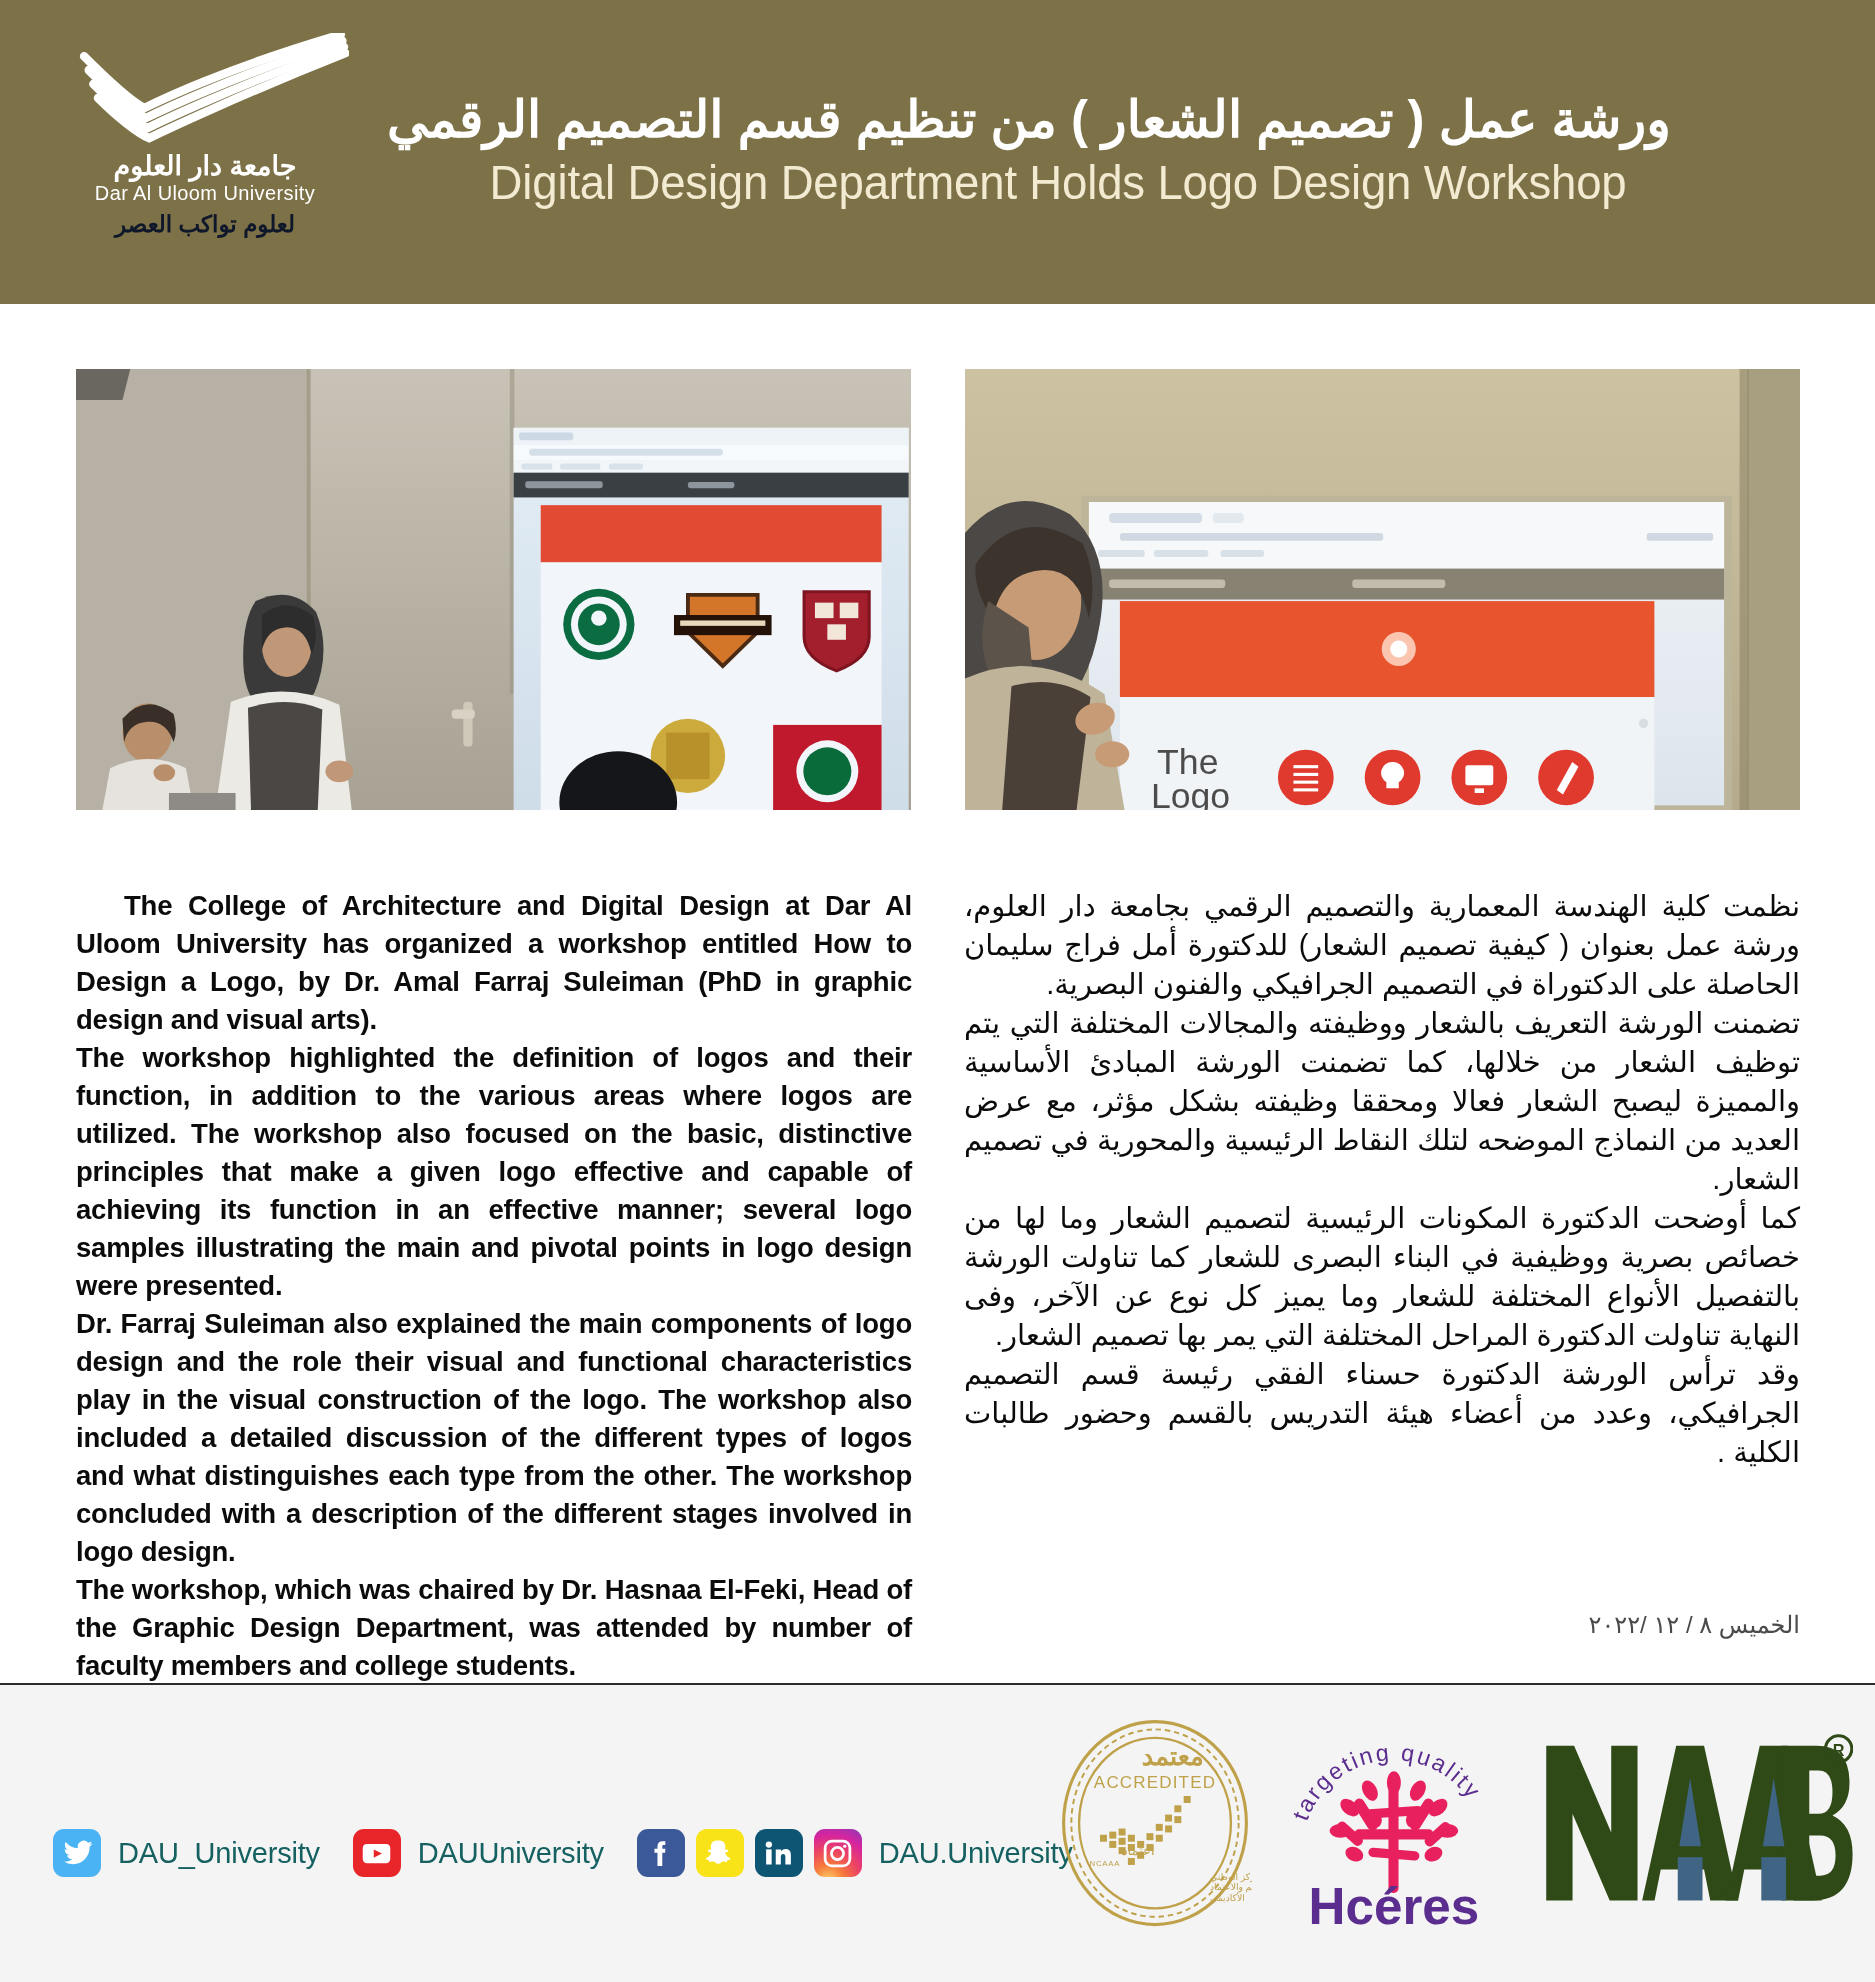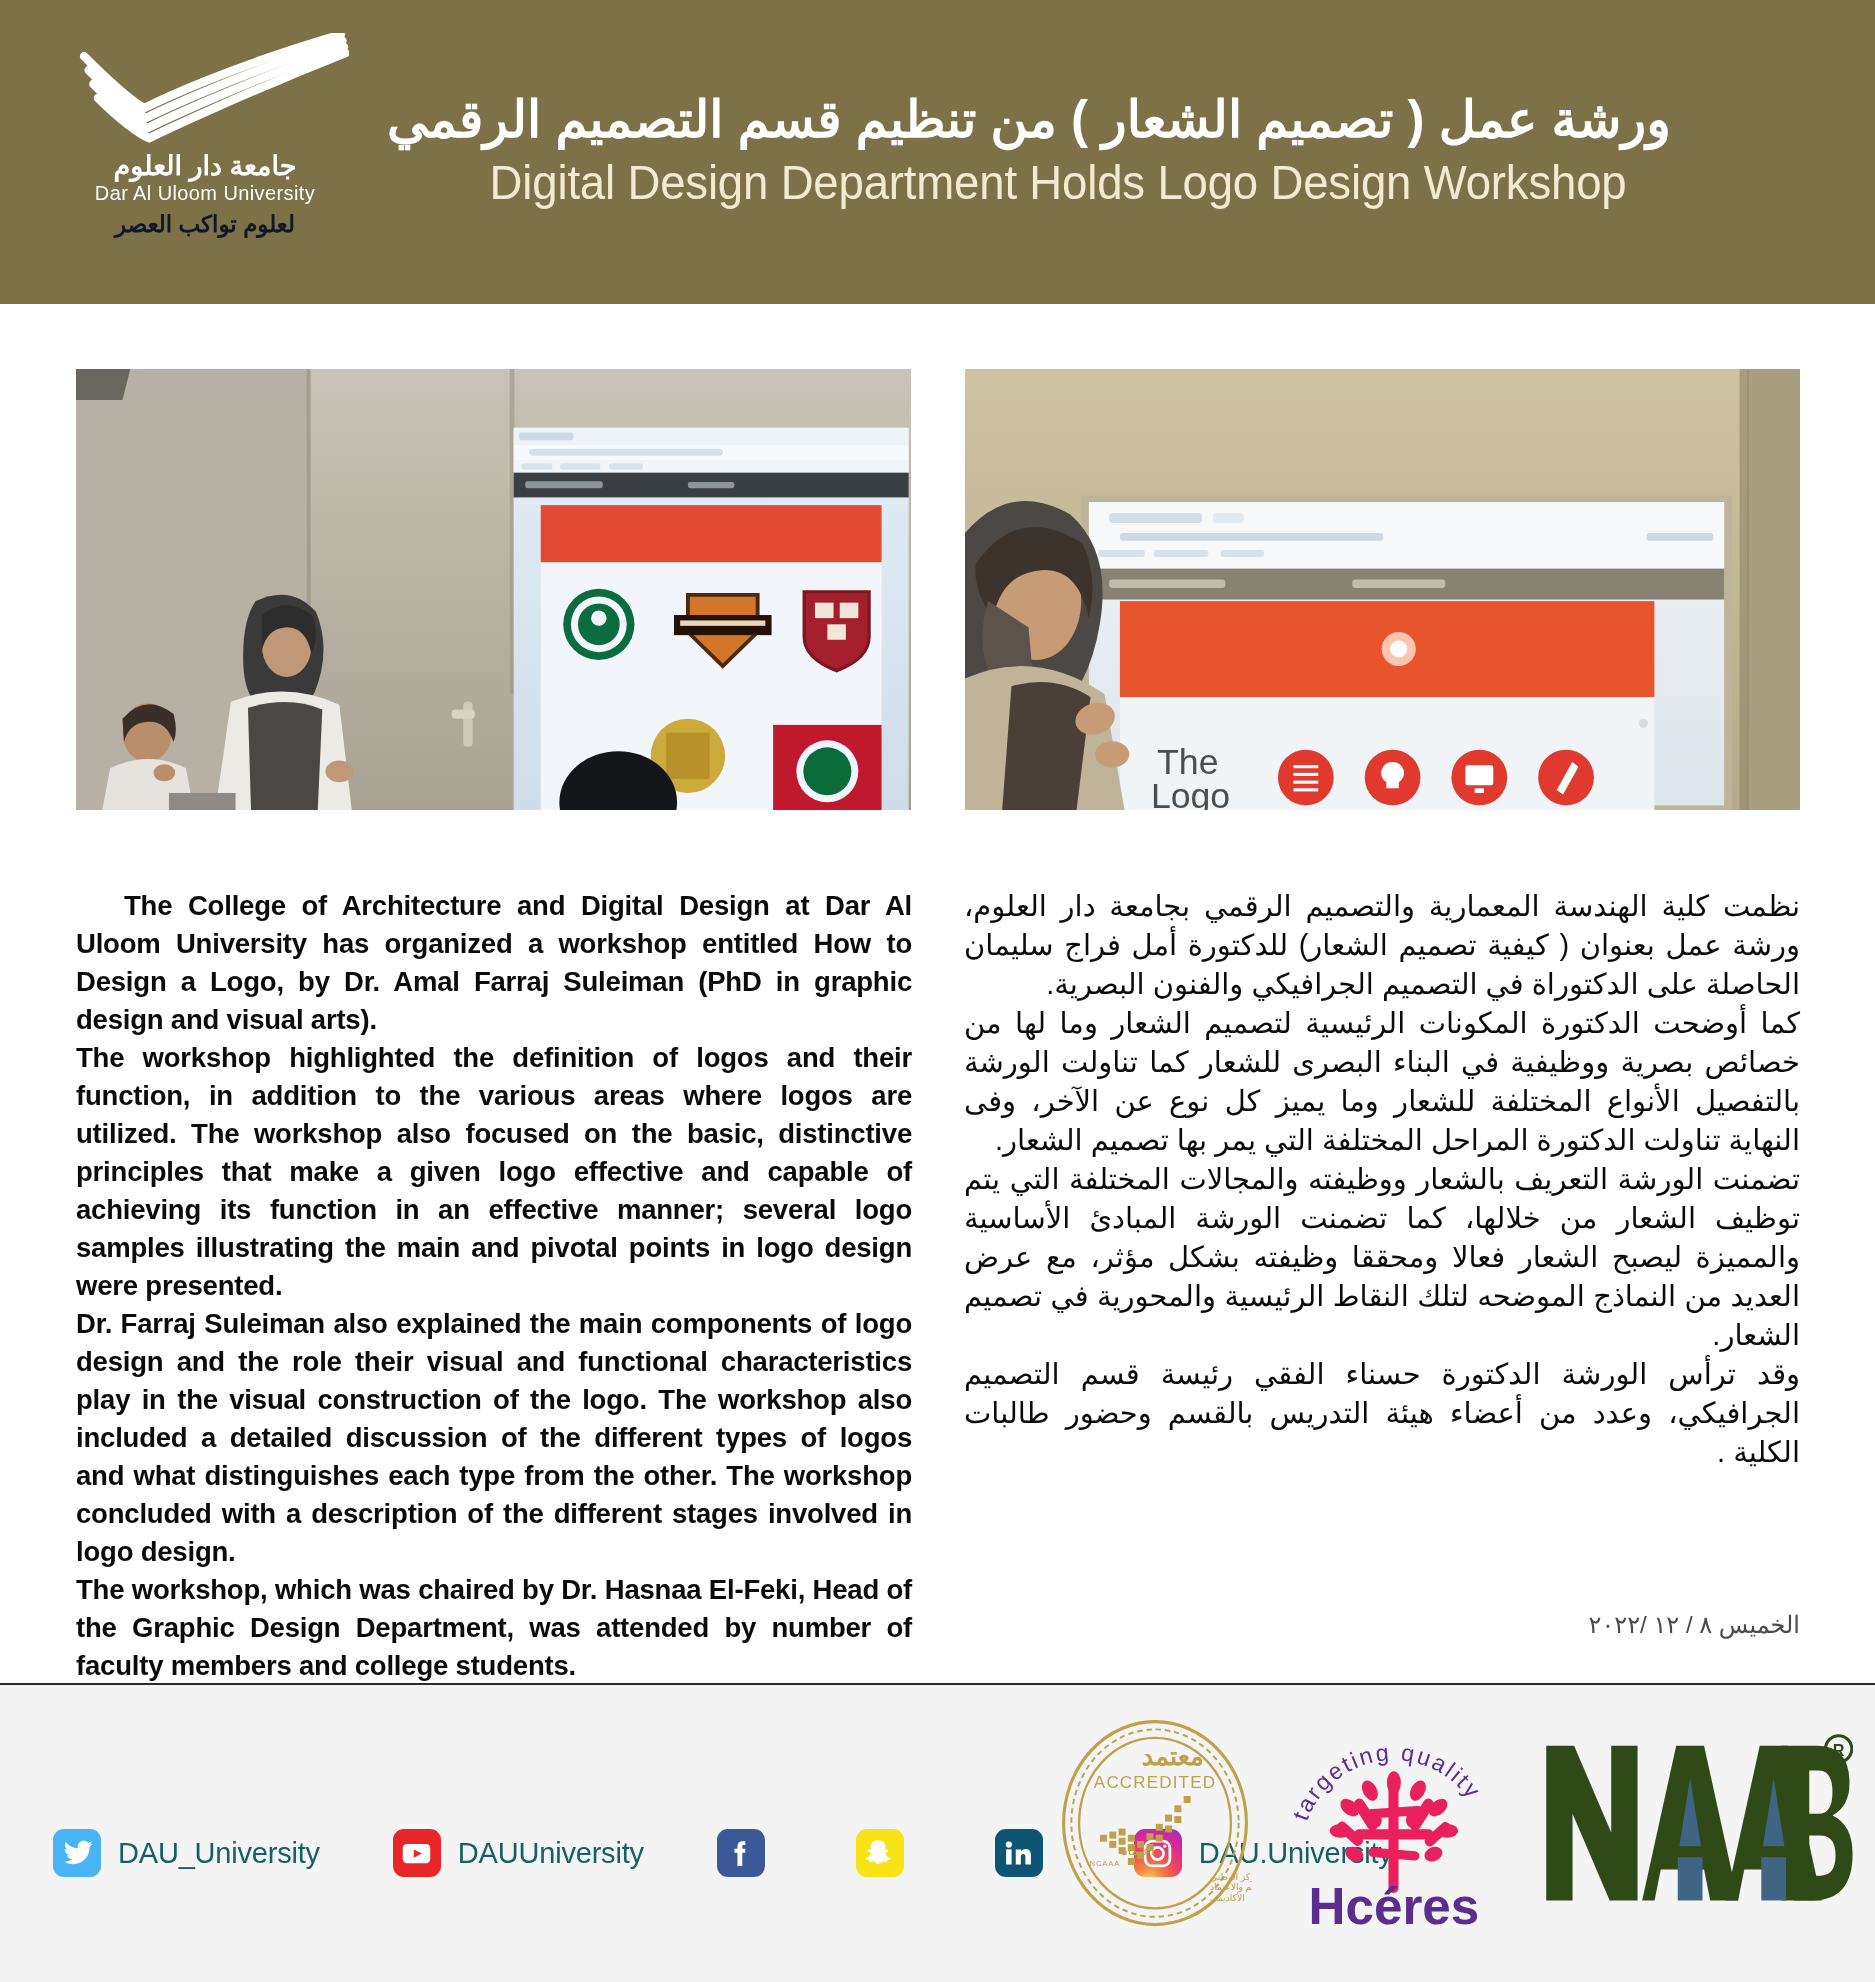--- a/index.html
+++ b/index.html
@@ -199,21 +199,20 @@
     height: 297px;
     background: #f4f4f4;
   }
 
   .social-row {
     position: absolute;
     left: 53px;
     top: 144px;
     display: flex;
     align-items: center;
-    gap: 40px;
   }
 
   .social-group { display: flex; align-items: center; }
 
   .sicon {
     width: 48px;
     height: 48px;
     border-radius: 11px;
     display: flex;
     align-items: center;
@@ -437,22 +436,22 @@
 
     <div class="col-en">
       <p>The College of Architecture and Digital Design at Dar Al Uloom University has organized a workshop entitled How to Design a Logo, by Dr. Amal Farraj Suleiman (PhD in graphic design and visual arts).</p>
       <p>The workshop highlighted the definition of logos and their function, in addition to the various areas where logos are utilized. The workshop also focused on the basic, distinctive principles that make a given logo effective and capable of achieving its function in an effective manner; several logo samples illustrating the main and pivotal points in logo design were presented.</p>
       <p>Dr. Farraj Suleiman also explained the main components of logo design and the role their visual and functional characteristics play in the visual construction of the logo. The workshop also included a detailed discussion of the different types of logos and what distinguishes each type from the other. The workshop concluded with a description of the different stages involved in logo design.</p>
       <p>The workshop, which was chaired by Dr. Hasnaa El-Feki, Head of the Graphic Design Department, was attended by number of faculty members and college students.</p>
     </div>
 
     <div class="col-ar">
       <p>نظمت كلية الهندسة المعمارية والتصميم الرقمي بجامعة دار العلوم، ورشة عمل بعنوان ( كيفية تصميم الشعار) للدكتورة أمل فراج سليمان الحاصلة على الدكتوراة في التصميم الجرافيكي والفنون البصرية.</p>
+      <p>تضمنت الورشة التعريف بالشعار ووظيفته والمجالات المختلفة التي يتم توظيف الشعار من خلالها، كما تضمنت الورشة المبادئ الأساسية والمميزة ليصبح الشعار فعالا ومحققا وظيفته بشكل مؤثر، مع عرض العديد من النماذج الموضحه لتلك النقاط الرئيسية والمحورية في تصميم الشعار.</p>
       <p>كما أوضحت الدكتورة المكونات الرئيسية لتصميم الشعار وما لها من خصائص بصرية ووظيفية في البناء البصرى للشعار كما تناولت الورشة بالتفصيل الأنواع المختلفة للشعار وما يميز كل نوع عن الآخر، وفى النهاية تناولت الدكتورة المراحل المختلفة التي يمر بها تصميم الشعار.</p>
-      <p>تضمنت الورشة التعريف بالشعار ووظيفته والمجالات المختلفة التي يتم توظيف الشعار من خلالها، كما تضمنت الورشة المبادئ الأساسية والمميزة ليصبح الشعار فعالا ومحققا وظيفته بشكل مؤثر، مع عرض العديد من النماذج الموضحه لتلك النقاط الرئيسية والمحورية في تصميم الشعار.</p>
       <p>وقد ترأس الورشة الدكتورة حسناء الفقي رئيسة قسم التصميم الجرافيكي، وعدد من أعضاء هيئة التدريس بالقسم وحضور طالبات الكلية .</p>
     </div>
 
     <div class="date-line">الخميس ٨ / ١٢ /٢٠٢٢</div>
   </div>
 
   <div class="footer-rule"></div>
 
   <div class="footer">
 

